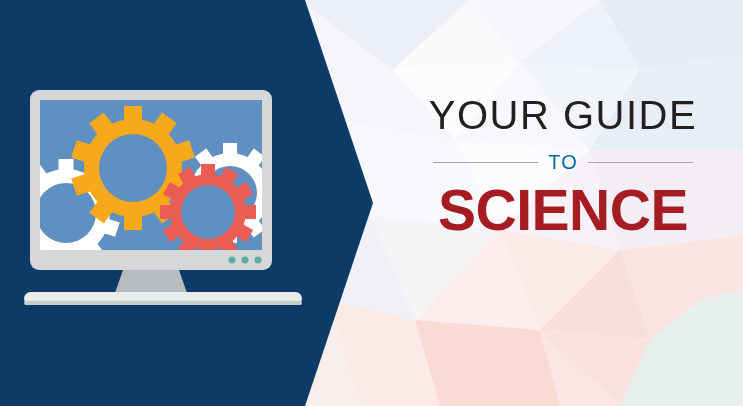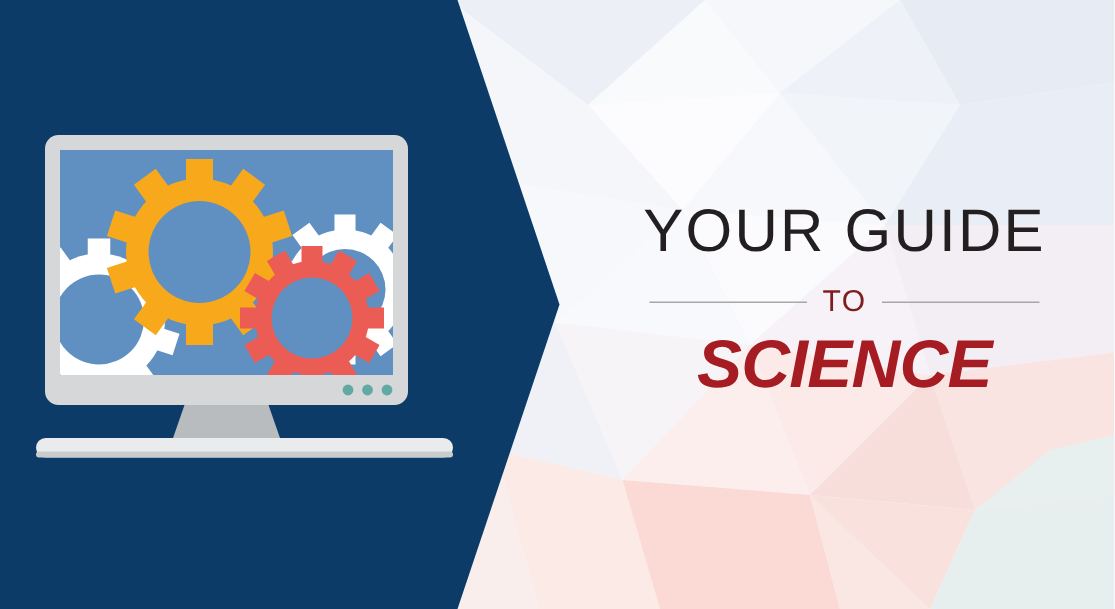--- a/index.html
+++ b/index.html
@@ -22,21 +22,20 @@
   
   #monitor{position:absolute;left:18px;top:88px;width:290px;height:225px;}
 
   
   .text-block{
     position:absolute;
     left:398px;
     top:95px;
     width:330px;
     text-align:center;
-    margin-top:39px;
   }
   .line-your-guide{
     font-family:"Liberation Sans", sans-serif;
     font-size:40px;
     font-weight:400;
     letter-spacing:1.5px;
     color:#231f20;
     line-height:1;
     white-space:nowrap;
   }
@@ -51,32 +50,32 @@
   .to-rule{
     height:1px;
     background:#a9a6a6;
     flex:1 1 auto;
     max-width:105px;
   }
   .to-word{
     font-size:20px;
     font-weight:400;
     letter-spacing:1px;
-    color:#7f1d1d;
+    color:#0369a1;
     line-height:1;
   }
   .line-computer,.line-science{
     font-family:"Liberation Sans", sans-serif;
     font-weight:700;
     color:#a51c23;
     line-height:1.02;
     white-space:nowrap;
   }
   .line-computer{font-size:45px;letter-spacing:-0.5px;}
-  .line-science{font-size:45px;letter-spacing:-0.5px;margin-top:2px;font-style:italic;}
+  .line-science{font-size:57px;letter-spacing:-0.5px;margin-top:2px;}
 </style>
 </head>
 <body>
 
 <div id="banner">
 
   <svg id="poly-bg" viewBox="0 0 743 406" preserveAspectRatio="none">
     <rect x="0" y="0" width="743" height="406" fill="#f7f8fb"></rect>
     <g stroke="none">
 

